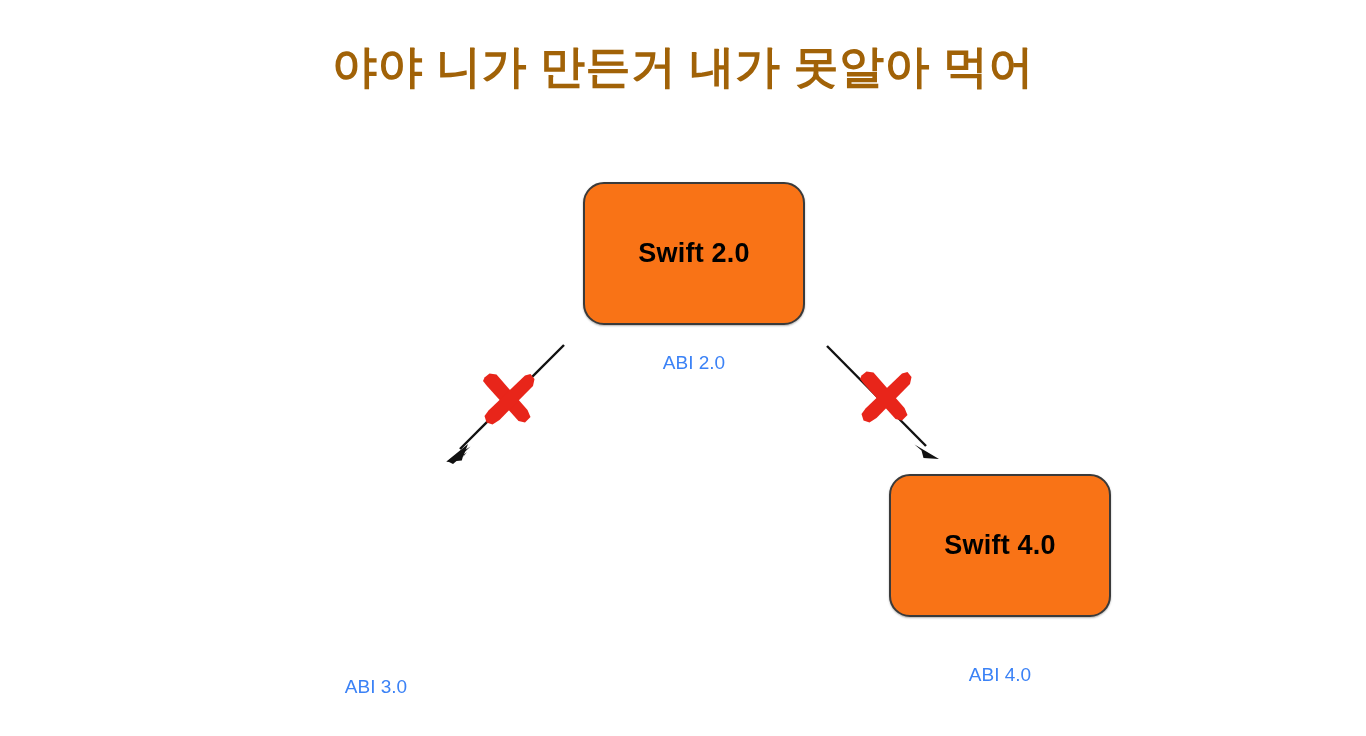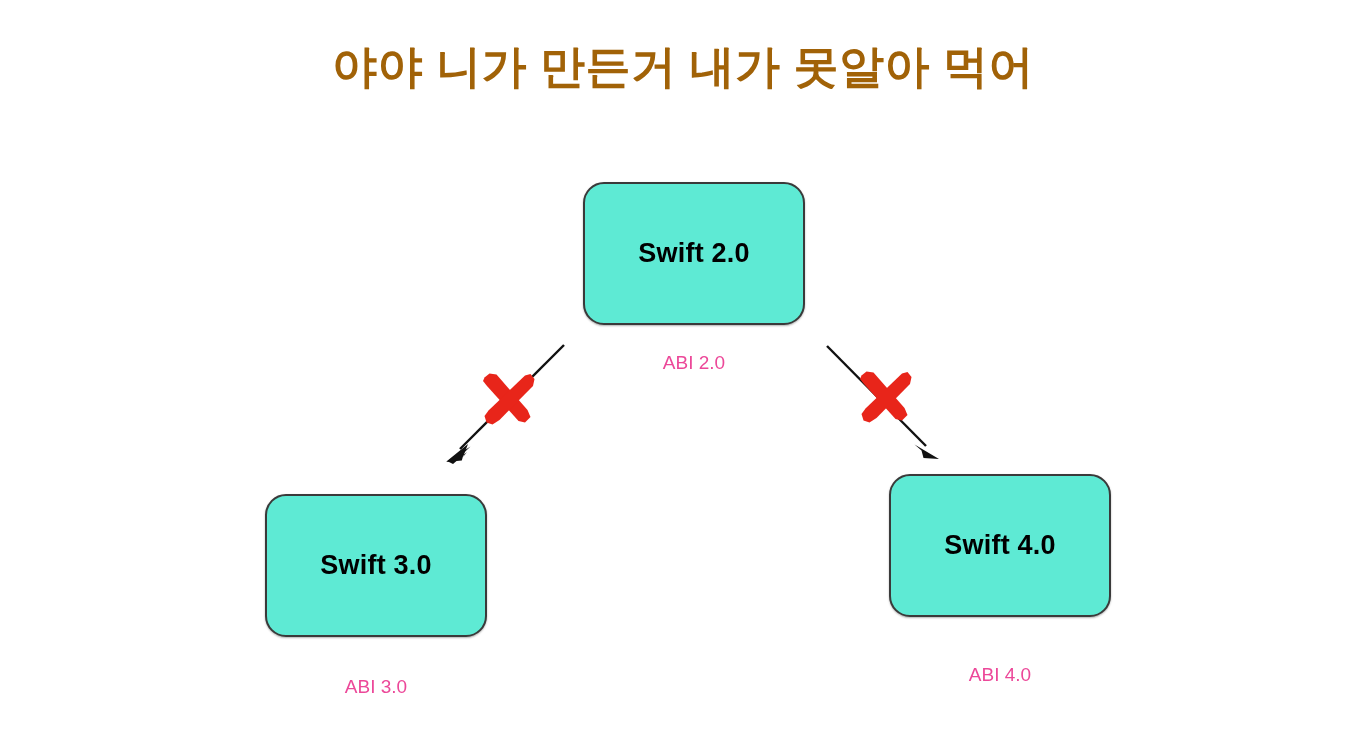--- a/index.html
+++ b/index.html
@@ -37,21 +37,21 @@
     letter-spacing: 0.5px;
     line-height: 1.12;
     white-space: nowrap;
   }
 
   
   .node {
     position: absolute;
     width: 222px;
     height: 143px;
-    background: #5eead4;
+    background: #f97316;
     border: 2px solid #3a3a3a;
     border-radius: 21px;
     box-sizing: border-box;
     box-shadow: 0 1px 2px rgba(0,0,0,0.30);
   }
   .node-label {
     position: absolute;
     left: 0;
     top: 0;
     width: 100%;
@@ -63,21 +63,21 @@
     font-weight: bold;
     color: #000000;
     letter-spacing: 0.2px;
   }
   .caption {
     position: absolute;
     width: 260px;
     text-align: center;
     font-size: 19px;
     font-weight: normal;
-    color: #ec4899;
+    color: #3b82f6;
     white-space: nowrap;
   }
 
   #node-swift20 { left: 583px; top: 182px; }
   #node-swift30 { left: 265px; top: 494px; }
   #node-swift40 { left: 889px; top: 474px; }
 
   #caption-abi20 { left: 564px; top: 352px; }
   #caption-abi30 { left: 246px; top: 664px; margin-top: 12px; }
   #caption-abi40 { left: 870px; top: 664px; }
@@ -110,23 +110,20 @@
 
 <div id="slide">
 
   <div id="slide-title">야야 니가 만든거 내가 못알아 먹어</div>
 
   <div class="node" id="node-swift20">
     <span class="node-label">Swift 2.0</span>
   </div>
   <div class="caption" id="caption-abi20">ABI 2.0</div>
 
-  <div class="node" id="node-swift30">
-    <span class="node-label">Swift 3.0</span>
-  </div>
   <div class="caption" id="caption-abi30">ABI 3.0</div>
 
   <div class="node" id="node-swift40">
     <span class="node-label">Swift 4.0</span>
   </div>
   <div class="caption" id="caption-abi40">ABI 4.0</div>
 
   <svg id="edges" viewBox="0 0 1366 736">
 
     <g>

